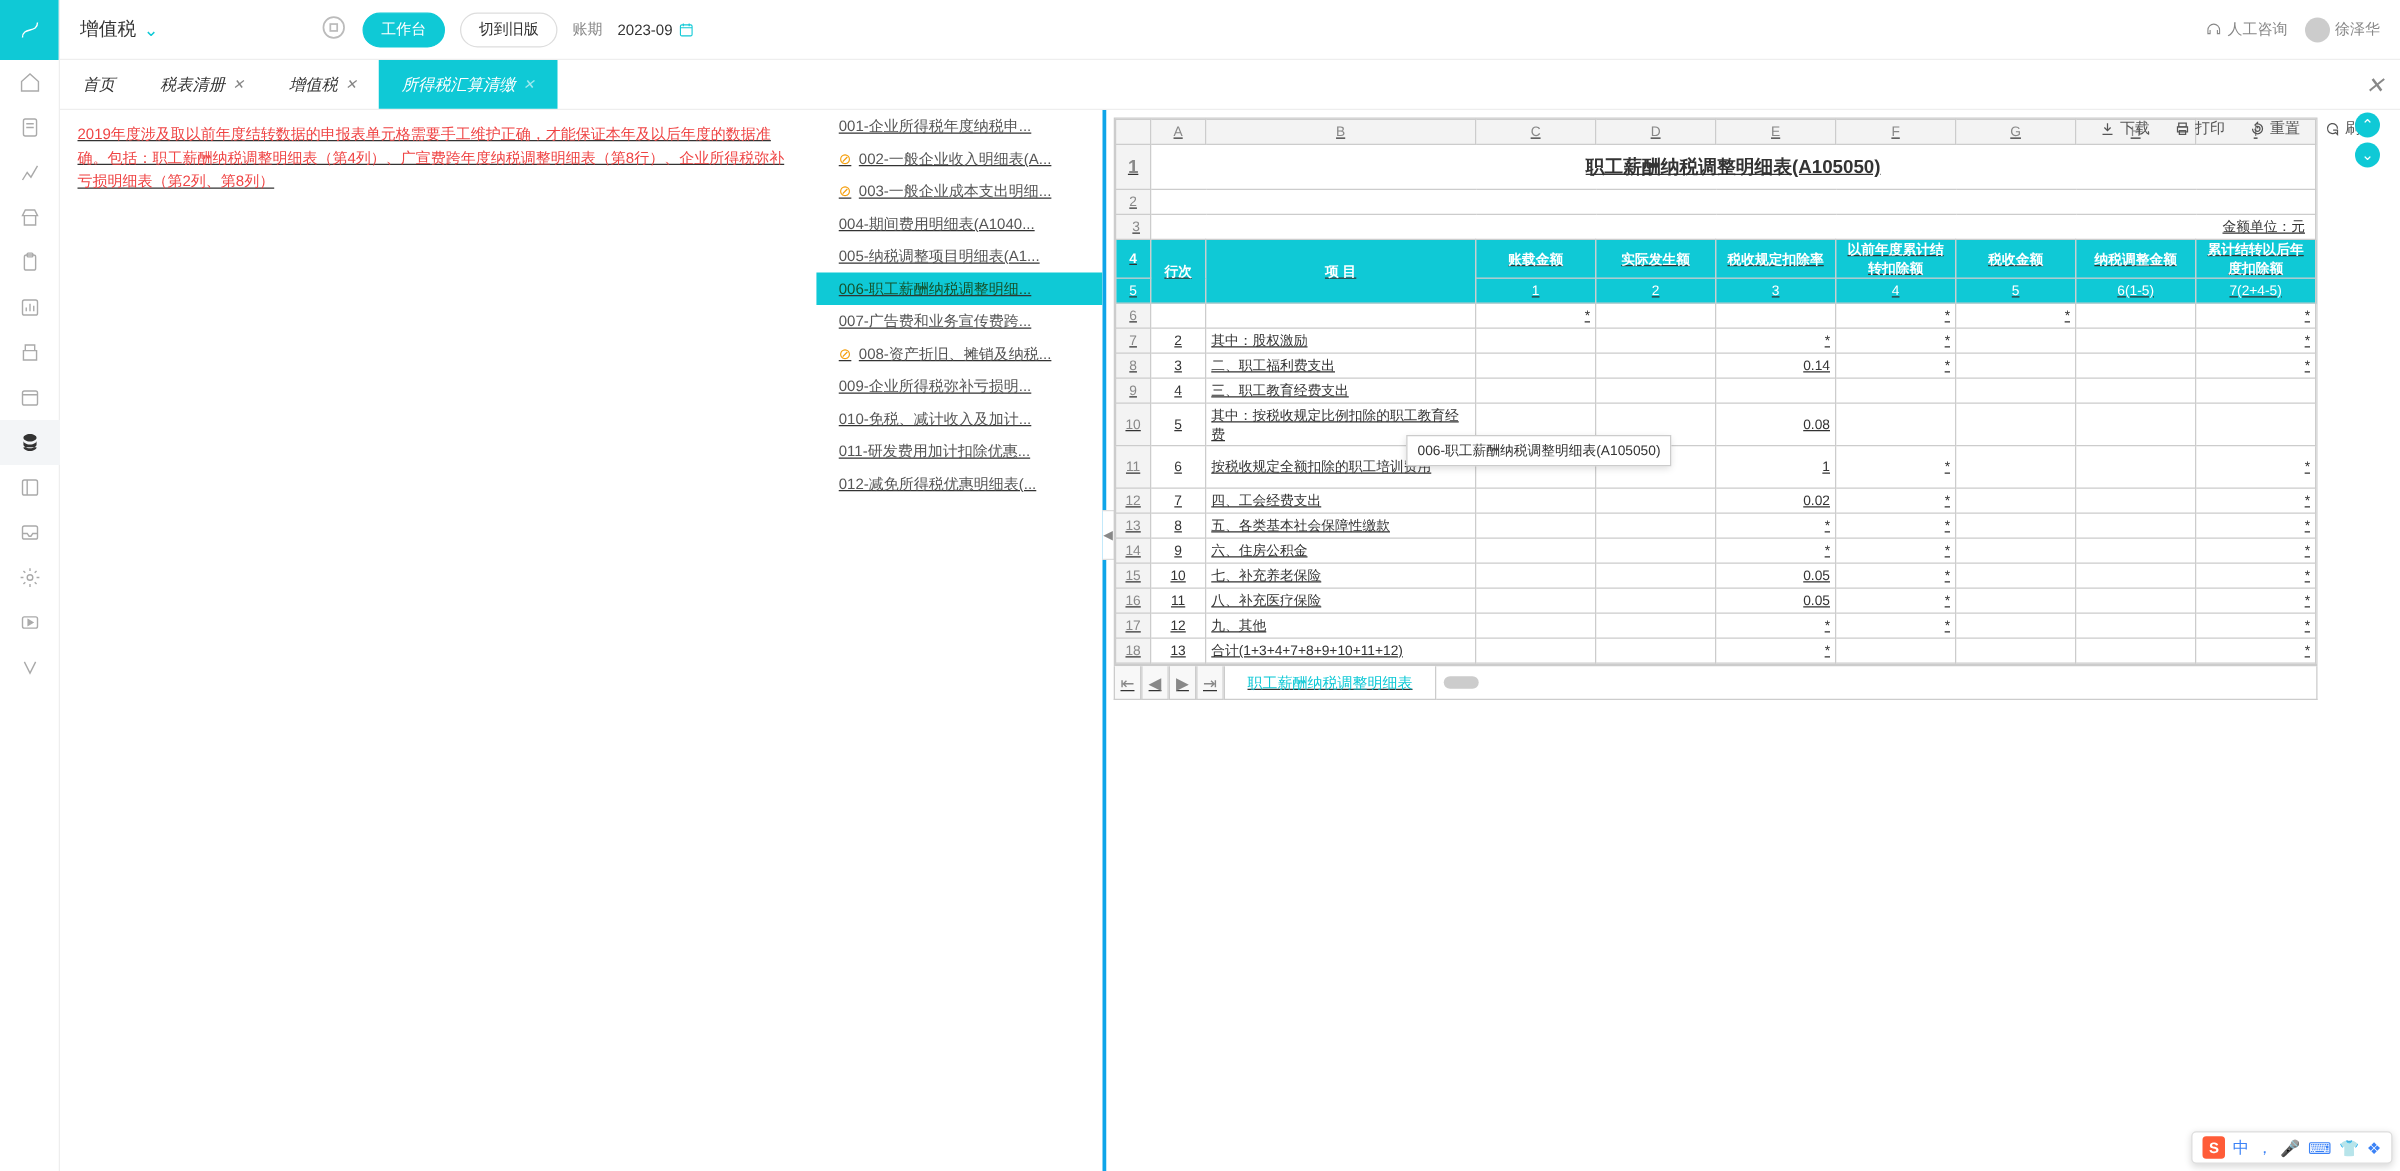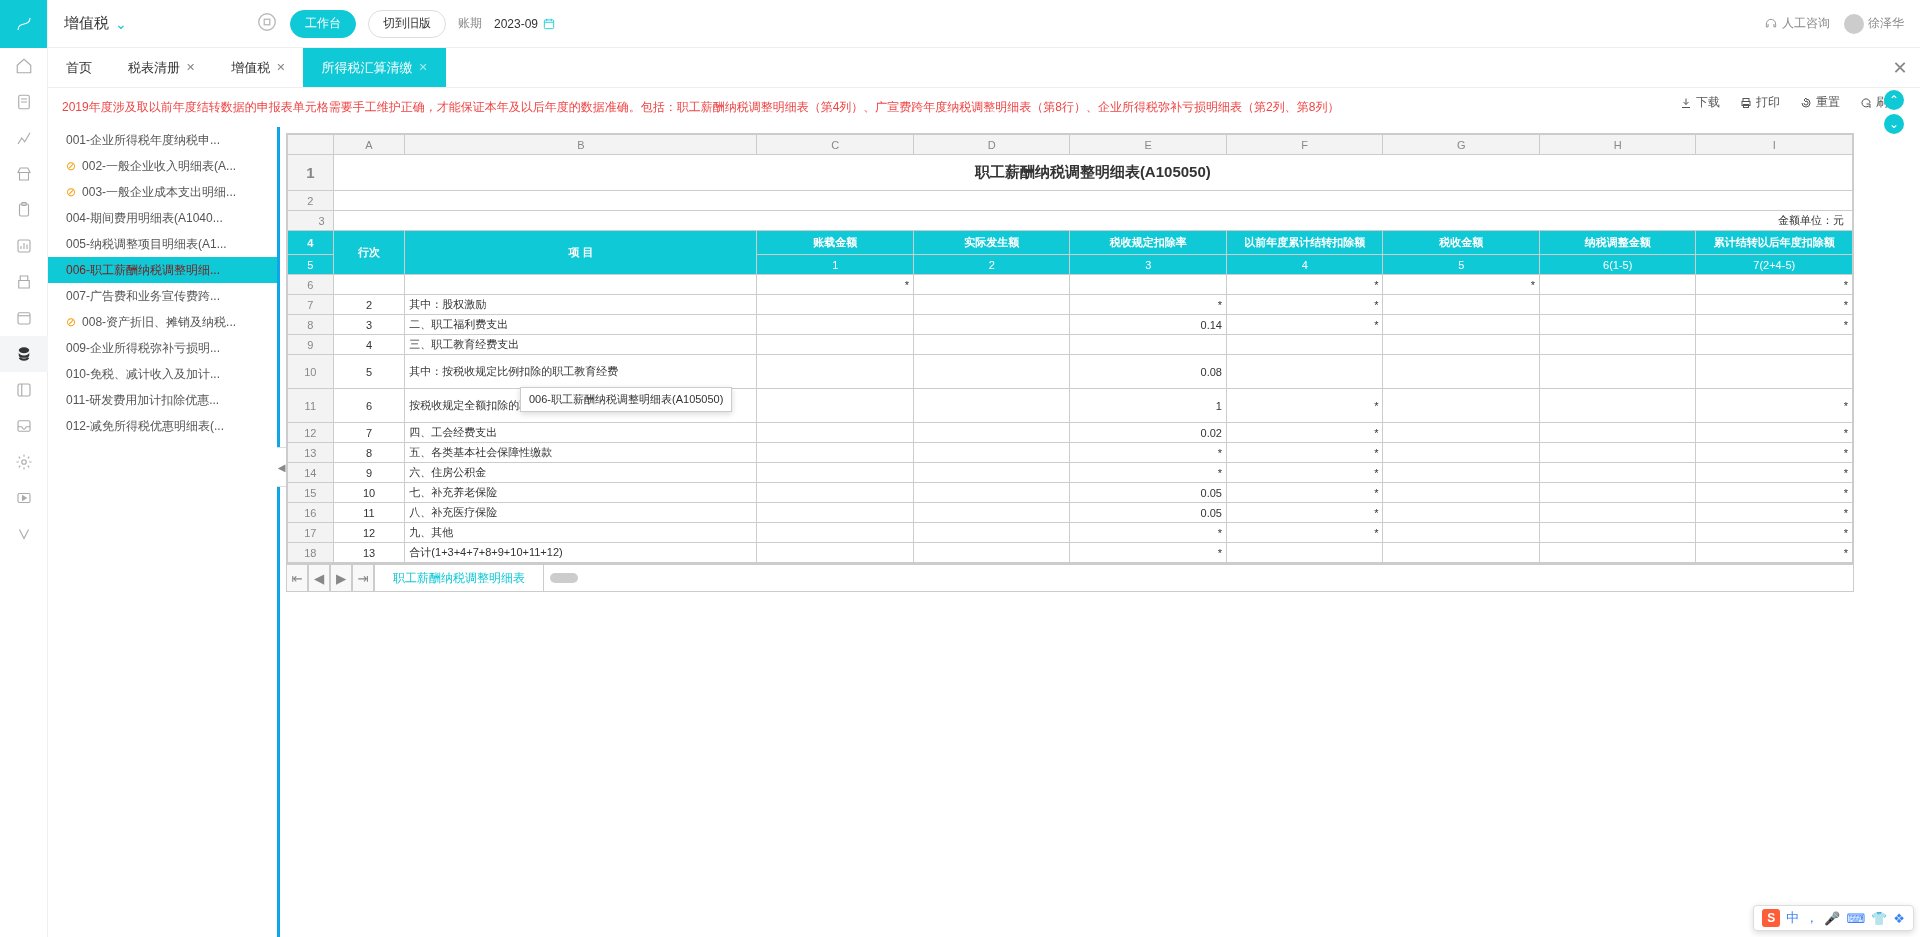--- a/index.html
+++ b/index.html
@@ -22,34 +22,34 @@
 .topbar .pill { height:28px; padding:0 14px; border-radius:14px; border:1px solid #ddd; display:flex; align-items:center; font-size:12px; cursor:pointer; }
 .topbar .pill.primary { background:#0fc9d6; color:#fff; border-color:#0fc9d6; }
 .topbar .pill.ghost { background:#fff;justify-content:center; }
 .topbar .period-label { color:#888; }
 .topbar .period-val { color:#333; display:flex; align-items:center; gap:4px; }
 .topbar .right { margin-left:auto; display:flex; align-items:center; gap:14px; color:#888; }
 .topbar .right .item { display:flex; align-items:center; gap:4px; cursor:pointer; }
 .topbar .avatar { width:20px; height:20px; border-radius:50%; background:#ccc; display:inline-block; }
 
 
-.tabsbar { height:40px; display:flex; align-items:stretch; border-bottom:1px solid #eee; position:relative; }
+.tabsbar { height:40px; display:flex; align-items:stretch; border-bottom:1px solid #eee; position:relative;font-style:italic; }
 .tabsbar .tab { padding:0 18px; display:flex; align-items:center; gap:6px; cursor:pointer; font-size:13px; color:#333; }
 .tabsbar .tab.active { background:#0fc9d6; color:#fff; }
 .tabsbar .tab .x { font-size:11px; opacity:.6; }
 .tabsbar .closeall { margin-left:auto; width:40px; display:flex; align-items:center; justify-content:center; color:#888; cursor:pointer; font-size:18px; }
 
 
 .content { flex:1; display:flex; min-height:0; }
 .left-list { width:232px; border-right:3px solid #0ea5e9; display:flex; flex-direction:column; position:relative; }
 .notice { color:#ef4444; padding:10px 14px; line-height:1.6; font-size:12px; }
 .forms { flex:1; overflow:auto; }
 .forms .row { height:26px; display:flex; align-items:center; padding:0 10px 0 18px; cursor:pointer; white-space:nowrap; overflow:hidden; text-overflow:ellipsis; gap:6px; font-size:12px; color:#555; }
 .forms .row .warn { color:#f59e0b; font-size:12px; }
-.forms .row.selected { background:#0fc9d6; color:#7f1d1d; }
+.forms .row.selected { background:#0fc9d6; color:#14532d; }
 .left-list .collapse { position:absolute; right:-10px; top:320px; width:10px; height:40px; background:#fff; border:1px solid #ddd; border-left:none; display:flex; align-items:center; justify-content:center; color:#888; cursor:pointer; font-size:10px; }
 
 
 .sheetwrap { flex:1; display:flex; flex-direction:column; min-width:0; position:relative; }
 .actions { position:absolute; right:20px; top:6px; display:flex; gap:20px; z-index:3; }
 .actions .act { display:flex; align-items:center; gap:4px; color:#555; cursor:pointer; font-size:12px; }
 
 
 .yearstrip { position:absolute; right:0; top:90px; width:52px; display:flex; flex-direction:column; align-items:center; gap:4px; z-index:5; }
 .yearstrip .arrow { width:20px; height:20px; border-radius:50%; background:#0fc9d6; color:#fff; display:flex; align-items:center; justify-content:center; font-size:12px; cursor:pointer; }
@@ -232,21 +232,21 @@
           <span class="x">✕</span>
         </div>
         <div class="tab active">
           <span>所得税汇算清缴</span>
           <span class="x">✕</span>
         </div>
         <div class="closeall">✕</div>
     </div>
 
     <div class="content">
-      <div style="display:flex;flex-direction:column;flex:1;min-width:0;position:relative;">
+      <div style="display:flex;flex:1;min-width:0;position:relative;text-decoration:underline;">
         <div class="notice">2019年度涉及取以前年度结转数据的申报表单元格需要手工维护正确，才能保证本年及以后年度的数据准确。包括：职工薪酬纳税调整明细表（第4列）、广宣费跨年度纳税调整明细表（第8行）、企业所得税弥补亏损明细表（第2列、第8列）</div>
         <div class="actions">
           <div class="act">
               <svg width="12" height="12" viewBox="0 0 24 24" fill="none" stroke="currentColor" stroke-width="2">
                 <path d="M12 3v12m-5-5l5 5 5-5M4 21h16"></path>
               </svg>
               <span>下载</span>
             </div>
           <div class="act">
               <svg width="12" height="12" viewBox="0 0 24 24" fill="none" stroke="currentColor" stroke-width="2">

